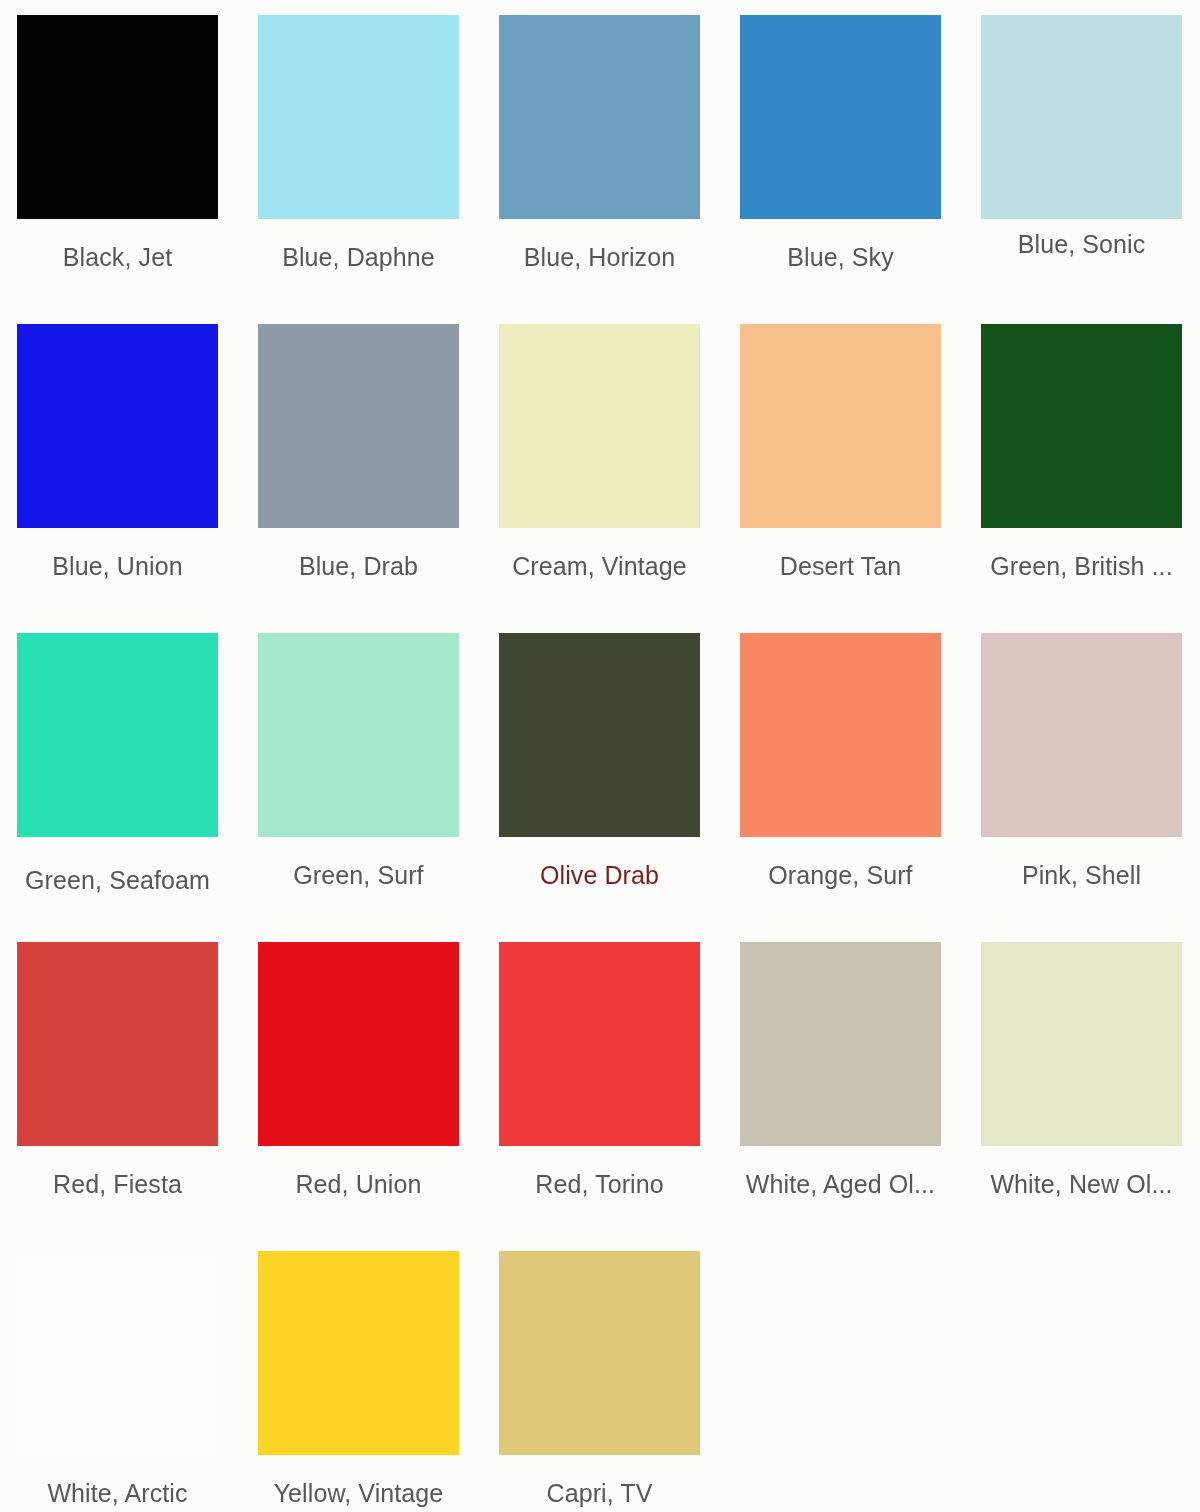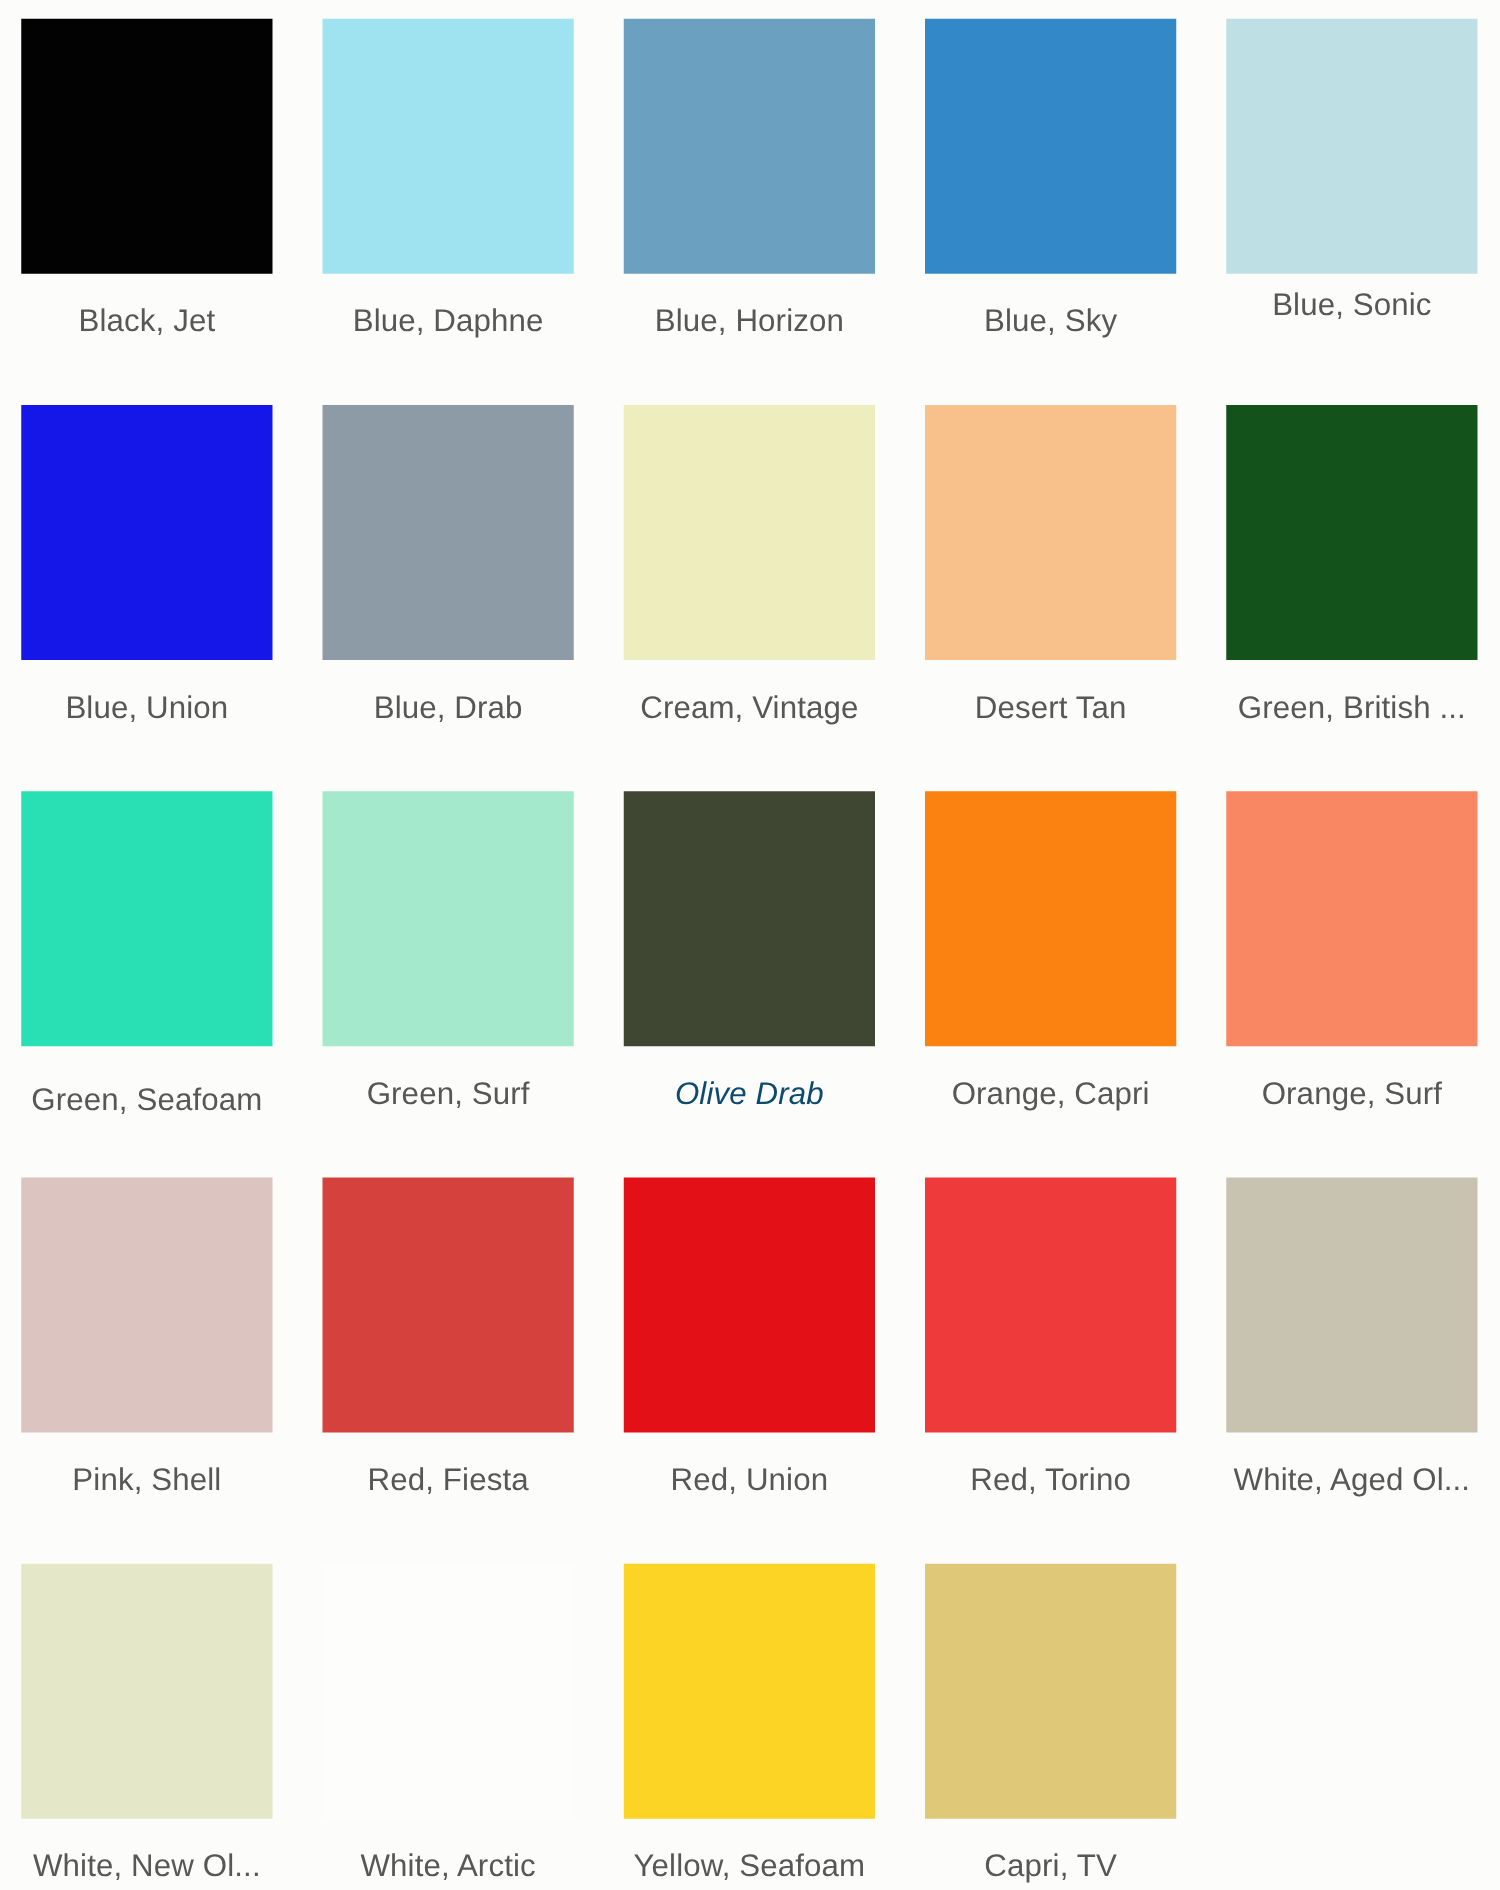--- a/index.html
+++ b/index.html
@@ -101,25 +101,21 @@
     <div class="swatch-cell">
       <div class="swatch-chip" style="background: rgb(40, 224, 180);"></div>
       <div class="swatch-label" style="color: rgb(87, 87, 87); margin-top: 28px;">Green, Seafoam</div>
     </div>
     <div class="swatch-cell">
       <div class="swatch-chip" style="background: rgb(164, 233, 203);"></div>
       <div class="swatch-label" style="color: rgb(87, 87, 87);">Green, Surf</div>
     </div>
     <div class="swatch-cell">
       <div class="swatch-chip" style="background: rgb(63, 71, 51);"></div>
-      <div class="swatch-label" style="color: #0c4a6e; font-style: italic;">Olive Drab</div>
-    </div>
-    <div class="swatch-cell">
-      <div class="swatch-chip" style="background: rgb(251, 130, 16);"></div>
-      <div class="swatch-label" style="color: rgb(87, 87, 87);">Orange, Capri</div>
+      <div class="swatch-label" style="color: #7f1d1d;">Olive Drab</div>
     </div>
     <div class="swatch-cell">
       <div class="swatch-chip" style="background: rgb(249, 135, 99);"></div>
       <div class="swatch-label" style="color: rgb(87, 87, 87);">Orange, Surf</div>
     </div>
     <div class="swatch-cell">
       <div class="swatch-chip" style="background: rgb(220, 196, 192);"></div>
       <div class="swatch-label" style="color: rgb(87, 87, 87);">Pink, Shell</div>
     </div>
     <div class="swatch-cell">
@@ -141,19 +137,19 @@
     <div class="swatch-cell">
       <div class="swatch-chip" style="background: rgb(228, 232, 200);"></div>
       <div class="swatch-label" style="color: rgb(87, 87, 87);">White, New Ol...</div>
     </div>
     <div class="swatch-cell">
       <div class="swatch-chip" style="background: rgb(253, 253, 251);"></div>
       <div class="swatch-label" style="color: rgb(87, 87, 87);">White, Arctic</div>
     </div>
     <div class="swatch-cell">
       <div class="swatch-chip" style="background: rgb(251, 212, 38);"></div>
-      <div class="swatch-label" style="color: rgb(87, 87, 87);">Yellow, Seafoam</div>
+      <div class="swatch-label" style="color: rgb(87, 87, 87);">Yellow, Vintage</div>
     </div>
     <div class="swatch-cell">
       <div class="swatch-chip" style="background: rgb(224, 200, 121);"></div>
       <div class="swatch-label" style="color: rgb(87, 87, 87);">Capri, TV</div>
     </div>
   </div>
 
 </body></html>

